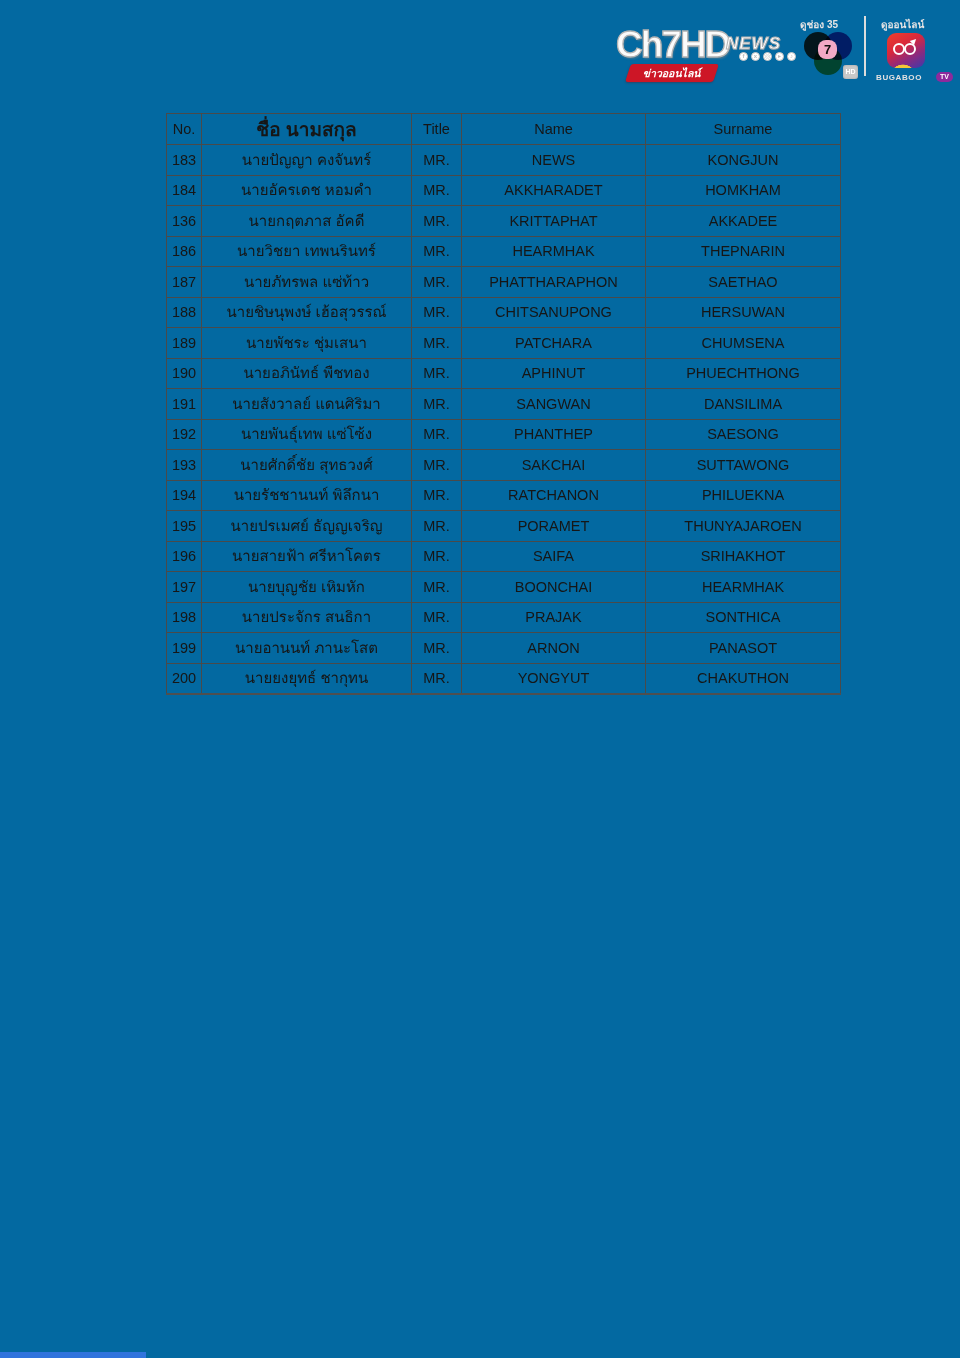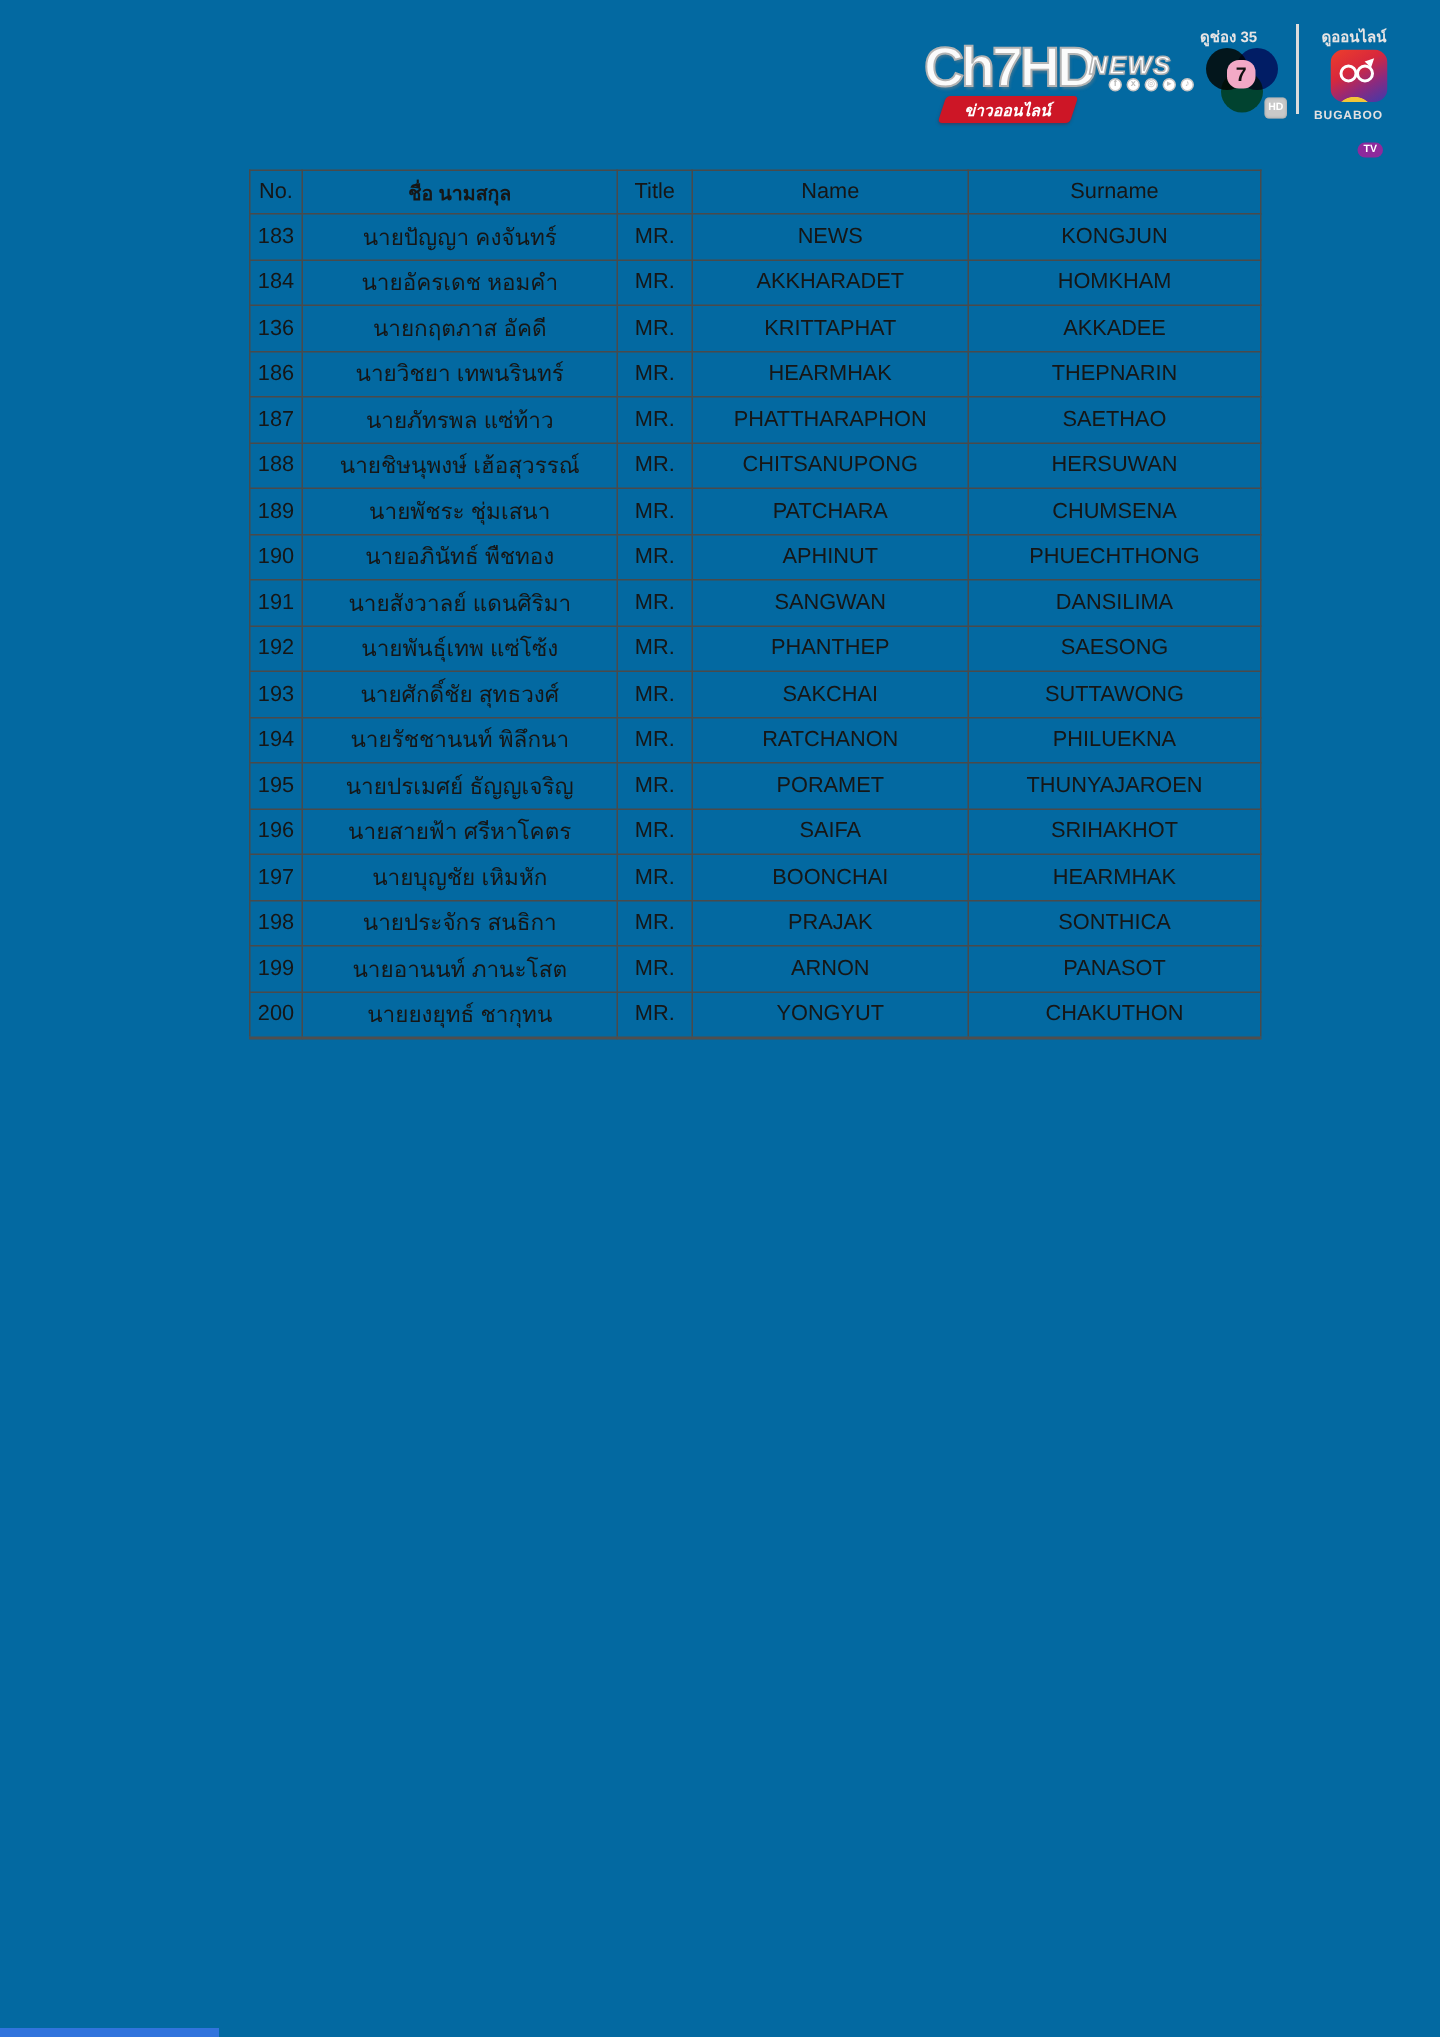--- a/index.html
+++ b/index.html
@@ -78,21 +78,21 @@
       linear-gradient(150deg, #e93a2e 8%, #d8283c 38%, #8c2a7e 68%, #4638a8 96%);
   }
   .lenses { position: absolute; left: 6px; top: 10px; display: flex; }
   .lens { width: 12px; height: 12px; border: 2.6px solid #ffffff; border-radius: 50%; }
   .lens-right { margin-left: -1px; }
   .horn {
     position: absolute; right: 8px; top: 5px; width: 0; height: 0;
     border-left: 3px solid transparent; border-right: 3px solid transparent;
     border-bottom: 6px solid #ffffff; transform: rotate(45deg);
   }
-  .bugaboo-caption { position: absolute; left: 276px; top: 64px; display: flex; align-items: flex-end; gap: 14px; flex-direction: column; }
+  .bugaboo-caption { position: absolute; left: 276px; top: 64px; display: flex; align-items: center; gap: 14px; }
   .bugaboo-word { font-size: 8px; font-weight: bold; letter-spacing: .6px; color: #e3e1e1; }
   .tv-badge {
     background: #8e2a9c; color: #fff; font-size: 7px; font-weight: bold;
     border-radius: 6px; padding: 1px 4px; line-height: 8px;
   }
 
   
   .roster {
     position: absolute; left: 138px; top: 113px; width: 674px;
     border-collapse: collapse; table-layout: fixed;
@@ -100,21 +100,21 @@
   }
   .roster th, .roster td {
     border: 1px solid #4a4a4a;
     text-align: center; vertical-align: middle;
     height: 30.5px; padding: 0 4px;
     overflow: hidden; white-space: nowrap;
     font-size: 14.5px;
   }
   .roster { border: 1.6px solid #2f2f2f; border-bottom: 2.6px solid #4f4f4f; margin-left: 28px; }
   .roster thead th { height: 29px; font-weight: 400; }
-  .roster thead th.thai-header { font-weight: 700; font-size: 13px; }
+  .roster thead th.thai-header { font-weight: 700; font-size: 19px; }
   .roster td.thai-cell { font-size: 15px; }
 
   
   .bottom-blue-bar { position: absolute; left: 0; bottom: 0; width: 146px; height: 6px; background: #3174dd; }
 </style>
 </head>
 <body>
 
 <div class="page">
 

